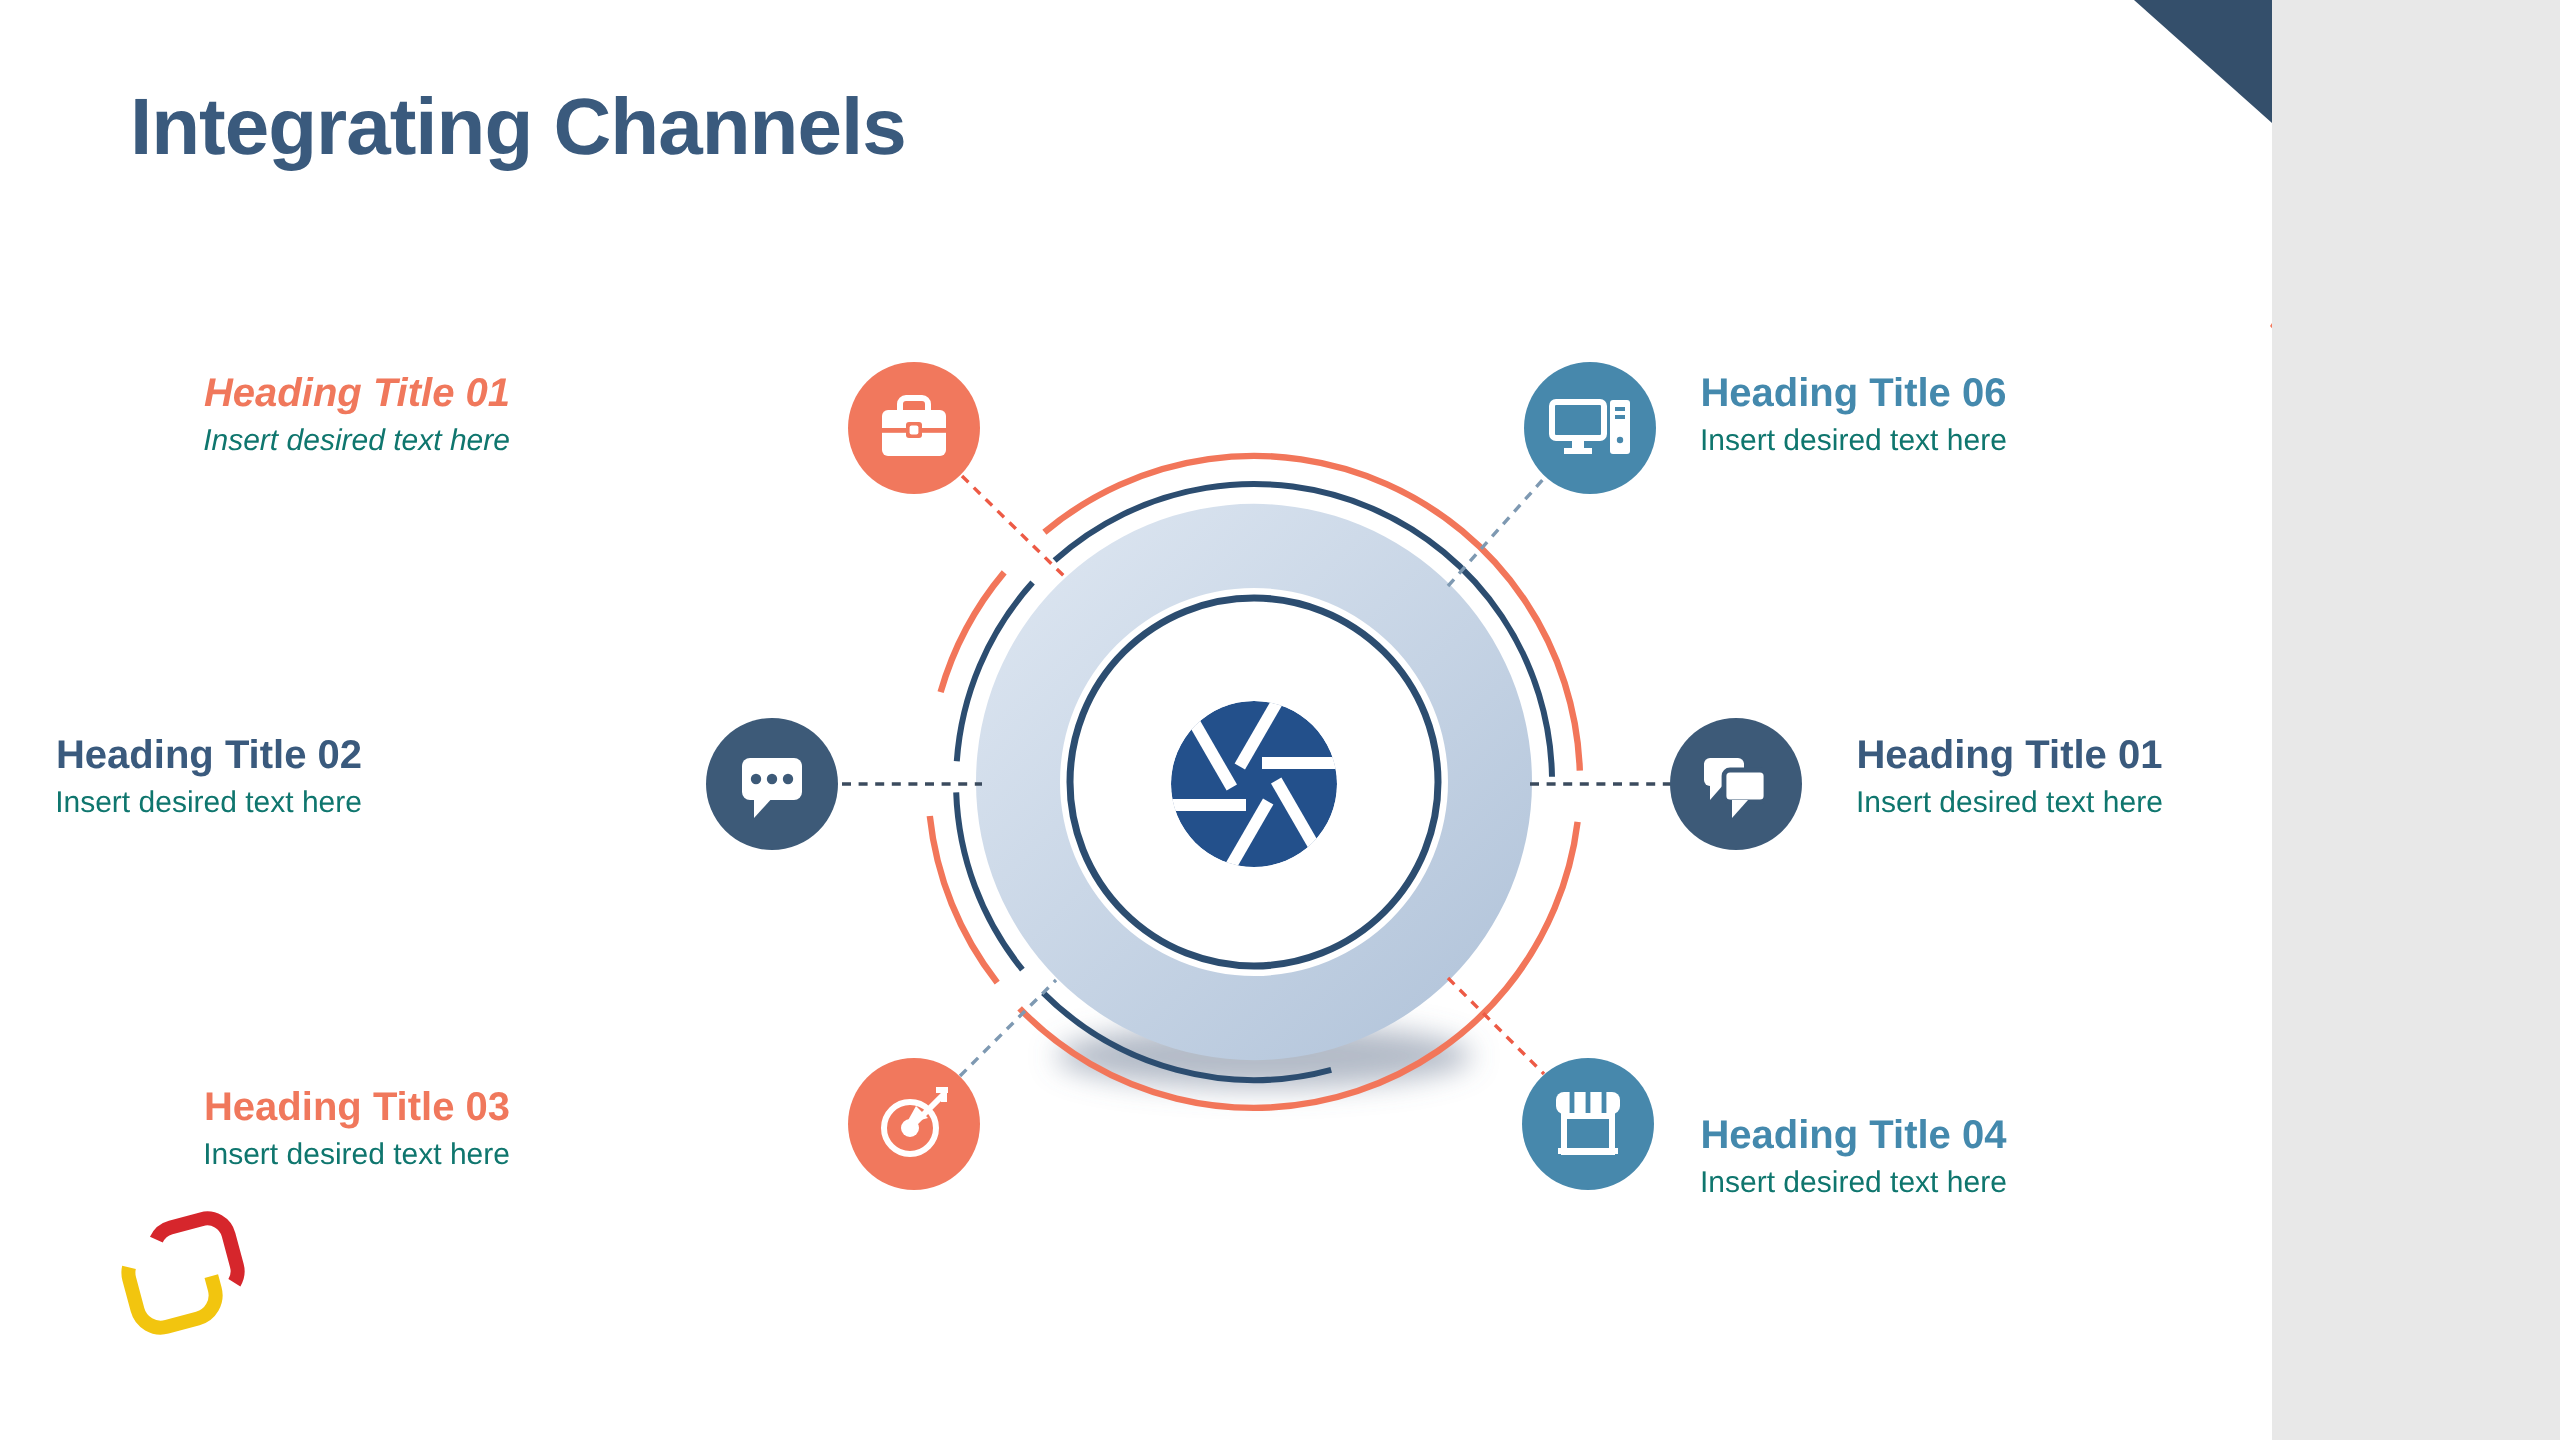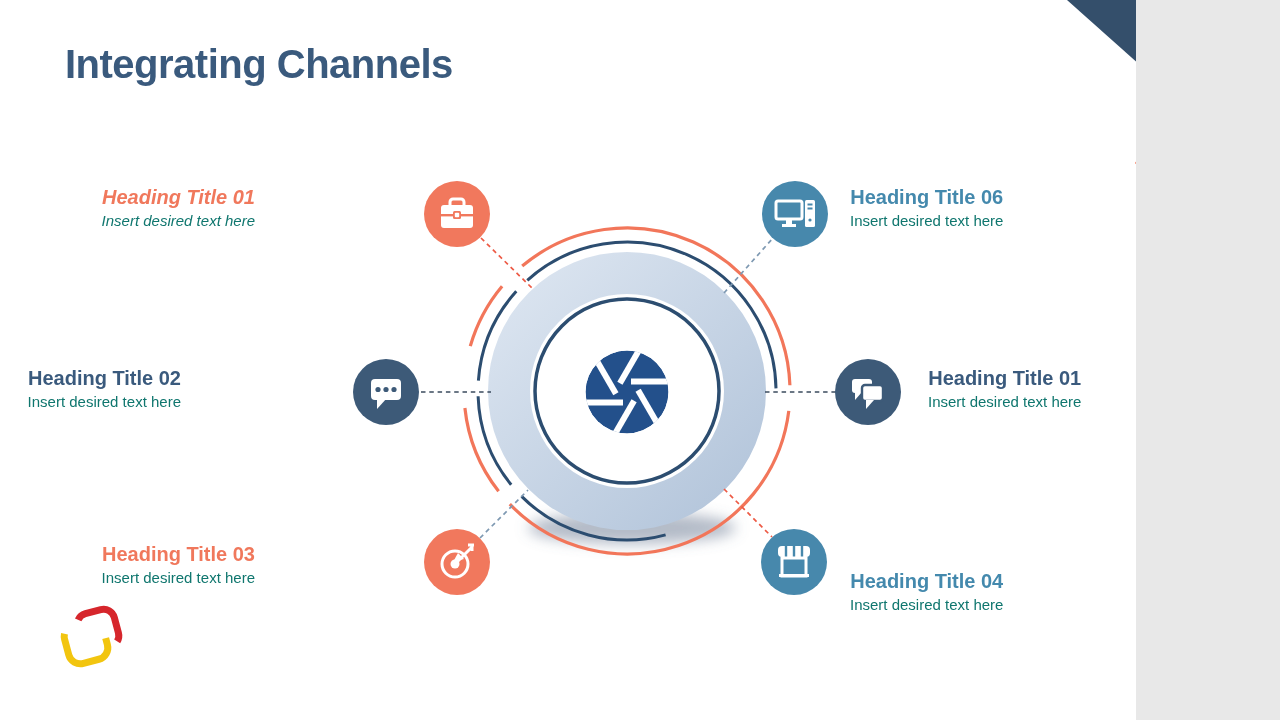--- a/index.html
+++ b/index.html
@@ -156,21 +156,21 @@
   <div class="item left" style="top:366px;right:955px;">
     <div class="heading navy">Heading Title 02</div>
     <div class="body">Insert desired text here</div>
   </div>
 
   <div class="item left" style="top:542px;right:881px;margin-left:48px;">
     <div class="heading coral">Heading Title 03</div>
     <div class="body">Insert desired text here</div>
   </div>
 
-  <div class="item right" style="top:569px;left:850px;">
+  <div class="item right" style="top:556px;left:850px;">
     <div class="heading steel">Heading Title 04</div>
     <div class="body">Insert desired text here</div>
   </div>
 
   <div class="item right" style="top:366px;left:928px;">
     <div class="heading navy">Heading Title 01</div>
     <div class="body">Insert desired text here</div>
   </div>
 
   <div class="item right" style="top:185px;left:850px;">

